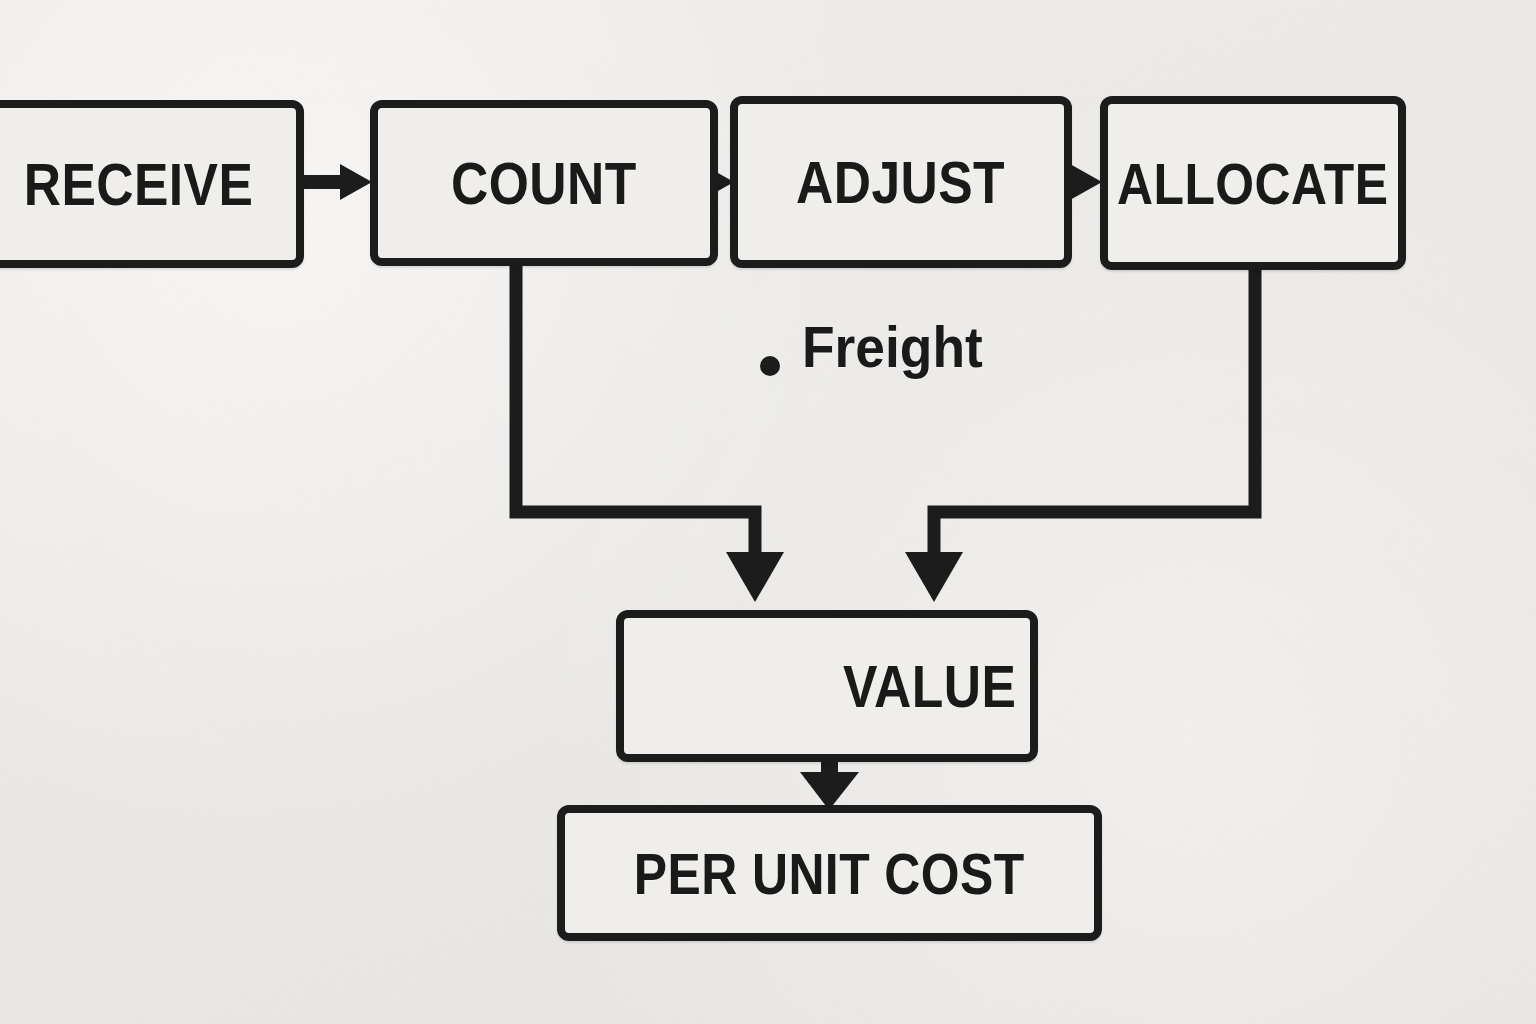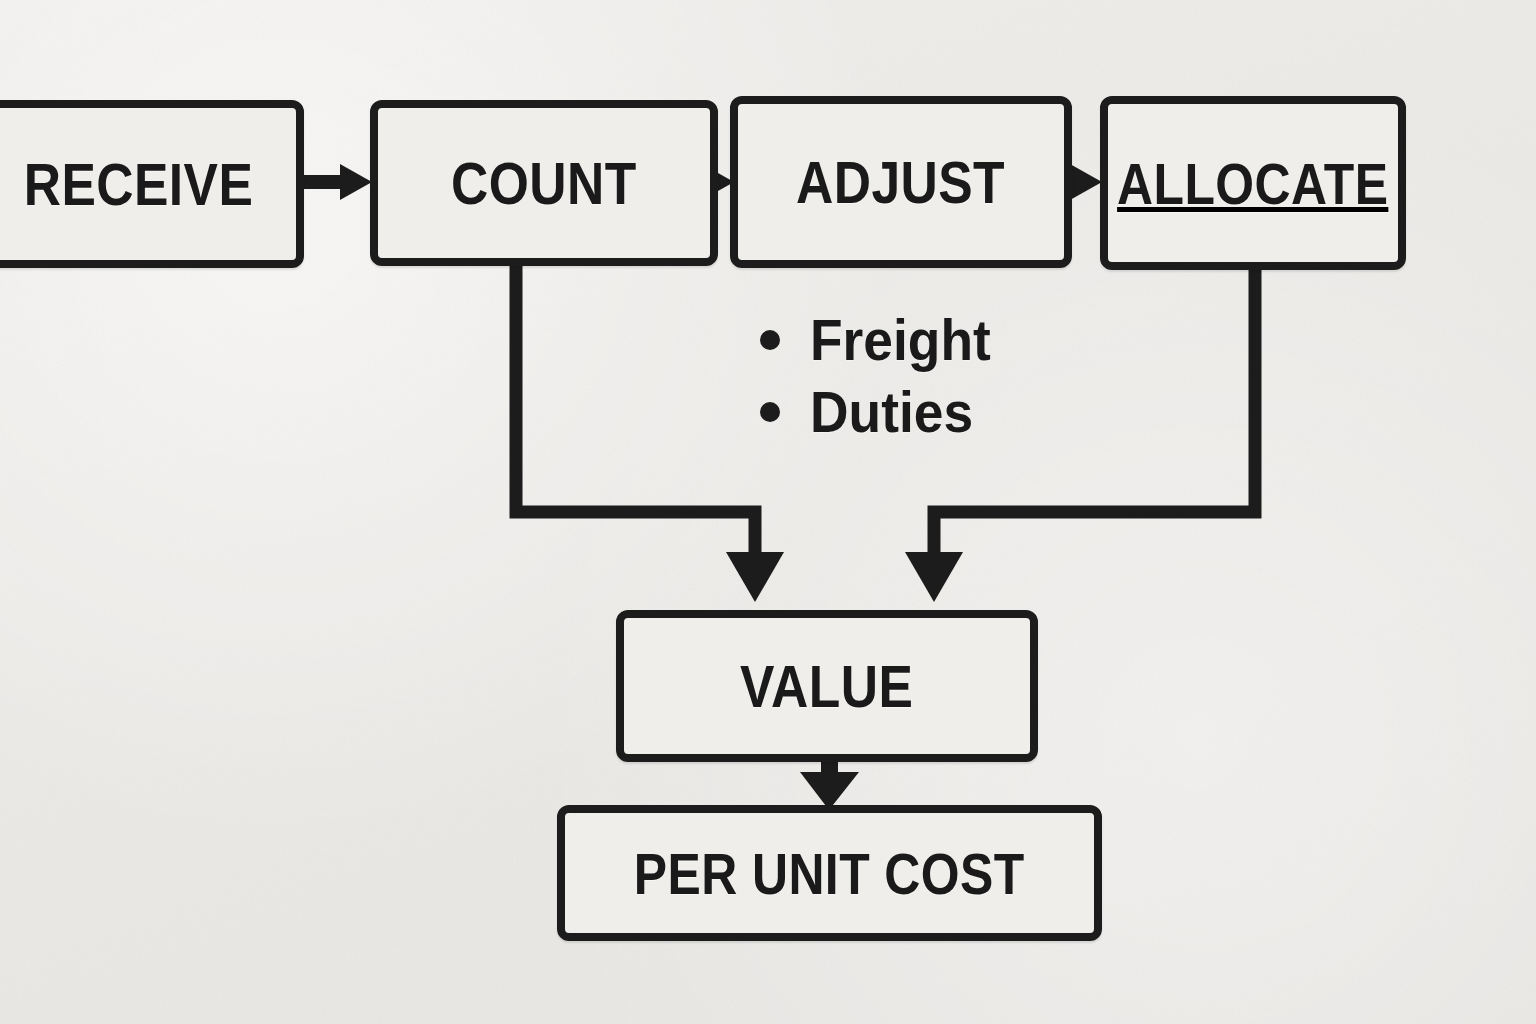--- a/index.html
+++ b/index.html
@@ -45,43 +45,42 @@
     text-transform: uppercase;
     white-space: nowrap;
     transform: scaleX(0.86);
     transform-origin: center;
     text-shadow: 0 1px 0 rgba(255,255,255,0.45);
   }
   
   #node-receive   { left: -28px; top: 100px; width: 332px; height: 168px; }
   #node-count     { left: 370px; top: 100px; width: 348px; height: 166px; }
   #node-adjust    { left: 730px; top: 96px;  width: 342px; height: 172px; text-align: right; }
-  #node-allocate  { left: 1100px;top: 96px;  width: 306px; height: 174px; text-decoration: underline; }
-  #node-value     { left: 616px; top: 610px; width: 422px; height: 152px; }
+  #node-allocate  { left: 1100px;top: 96px;  width: 306px; height: 174px; }
+  #node-value     { left: 616px; top: 610px; width: 422px; height: 152px; justify-content: flex-end; }
   #node-perunit   { left: 557px; top: 805px; width: 545px; height: 136px; text-align: right; }
 
   #node-receive  .label { font-size: 60px; }
   #node-count    .label { font-size: 60px; }
   #node-adjust   .label { font-size: 60px; }
   #node-allocate .label { font-size: 58px; }
   #node-value    .label { font-size: 60px; }
   #node-perunit  .label { font-size: 58px; }
 
   
   #bullets {
     position: absolute;
     left: 760px;
     top: 304px;
     width: 330px;
   }
   .bullet-row {
     display: flex;
-    align-items: center;
+    align-items: flex-end;
     height: 72px;
-    gap: 8px;
   }
   .bullet-dot {
     width: 20px;
     height: 20px;
     border-radius: 50%;
     background: #1c1c1c;
     margin-right: 22px;
     flex: 0 0 auto;
   }
   .bullet-text {
@@ -182,19 +181,15 @@
 
   <div class="node" id="node-perunit">
     <span class="label">PER UNIT COST</span>
   </div>
 
   <div id="bullets">
     <div class="bullet-row">
       <span class="bullet-dot"></span>
       <span class="bullet-text">Freight</span>
     </div>
-    <div class="bullet-row">
-      <span class="bullet-dot"></span>
-      <span class="bullet-text">Duties</span>
-    </div>
   </div>
 
 </div>
 
 </body></html>

